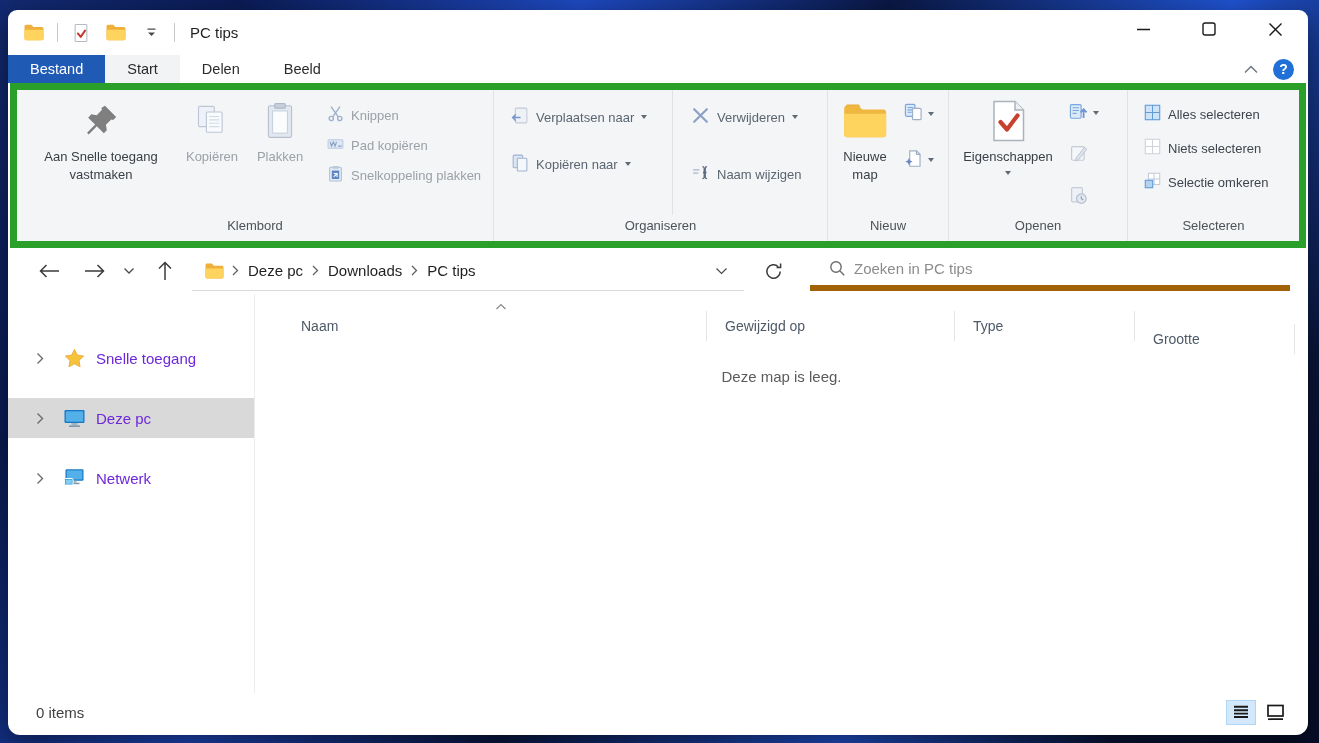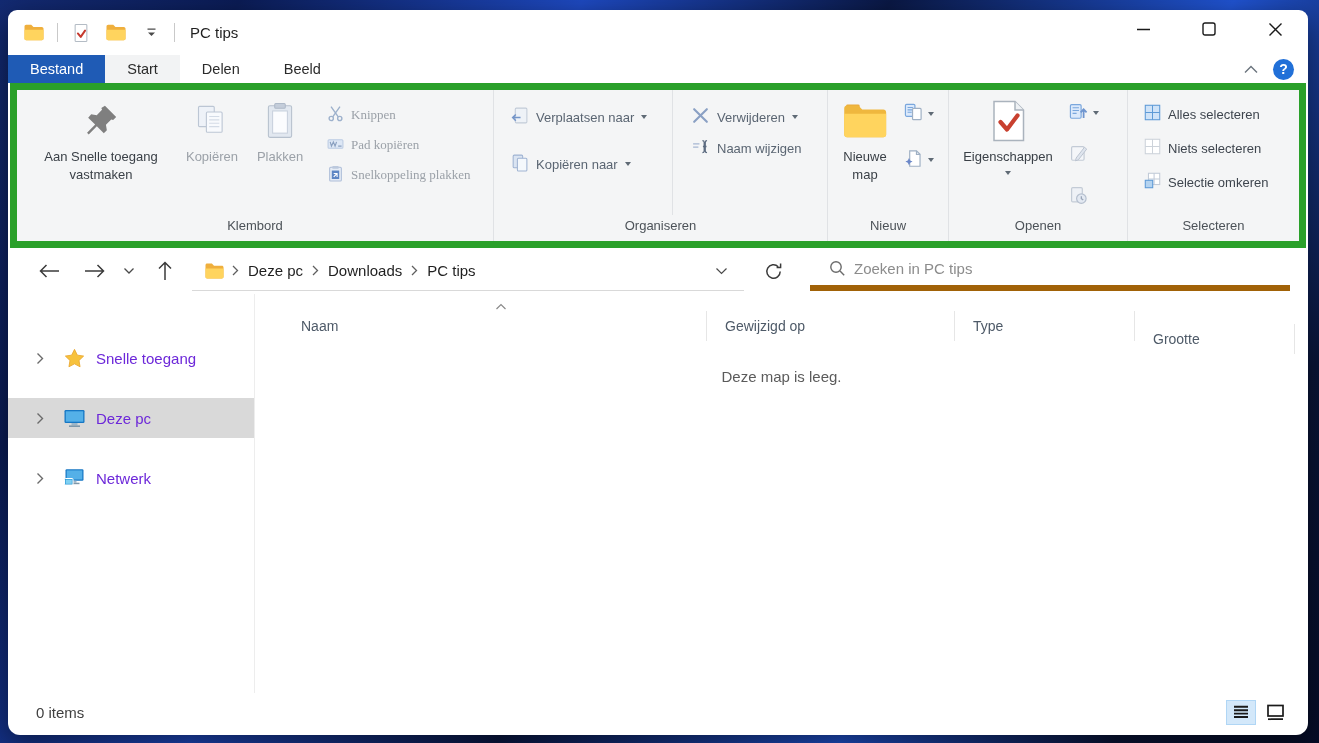--- a/index.html
+++ b/index.html
@@ -187,21 +187,21 @@
           <div class="bigbtn disabled" style="width:66px;">
             <span class="bicon">
               <svg width="34" height="38" viewBox="0 0 32 36">
                   <rect x="5" y="3.5" width="22" height="30" rx="1.5" fill="#e2e8f0" stroke="#b6c0cd"></rect>
                   <rect x="11" y="1.5" width="10" height="4.5" rx="1" fill="#c4cdda" stroke="#aeb9c8"></rect>
                   <rect x="9" y="8.5" width="14" height="21" fill="#fbfcfe" stroke="#c8d1dd"></rect>
                 </svg>
             </span>
             <span class="blabel">Plakken</span>
           </div>
-          <div class="smcol" style="padding-top:10px; margin-left:8px;font-family:Liberation Serif, serif;">
+          <div class="smcol" style="padding-top:10px; margin-left:8px;">
             <div class="smbtn disabled">
               <span>
                 <svg width="17" height="17" viewBox="0 0 16 16" stroke="#9db1cc" fill="none" stroke-width="1.3">
                     <circle cx="4" cy="12.7" r="2"></circle>
                     <circle cx="12" cy="12.7" r="2"></circle>
                     <path d="M5.4 11.2L12.2 1.6M10.6 11.2L3.8 1.6"></path>
                   </svg>
               </span>
               <span>Knippen</span>
             </div>
@@ -251,21 +251,21 @@
                 <svg width="19" height="19" viewBox="0 0 18 18">
                     <rect x="3" y="2" width="9" height="12" rx="1" fill="#dae4f2" stroke="#9fb3d2"></rect>
                     <rect x="7" y="5" width="9" height="12" rx="1" fill="#f4f8fc" stroke="#9fb3d2"></rect>
                   </svg>
               </span>
               <span>Kopiëren naar</span>
               <span class="caret"></span>
             </div>
           </div>
           <div class="gsep"></div>
-          <div class="smcol" style="width:150px; padding:12px 0 0 12px; gap:1px;">
+          <div class="smcol" style="width:150px; padding:12px 0 0 12px; gap:27px;">
             <div class="smbtn">
               <span>
                 <svg width="19" height="19" viewBox="0 0 18 18">
                     <path d="M3 3l12 12M15 3L3 15" stroke="#8aa0c4" stroke-width="2" stroke-linecap="round"></path>
                   </svg>
               </span>
               <span>Verwijderen</span>
               <span class="caret"></span>
             </div>
             <div class="smbtn">

